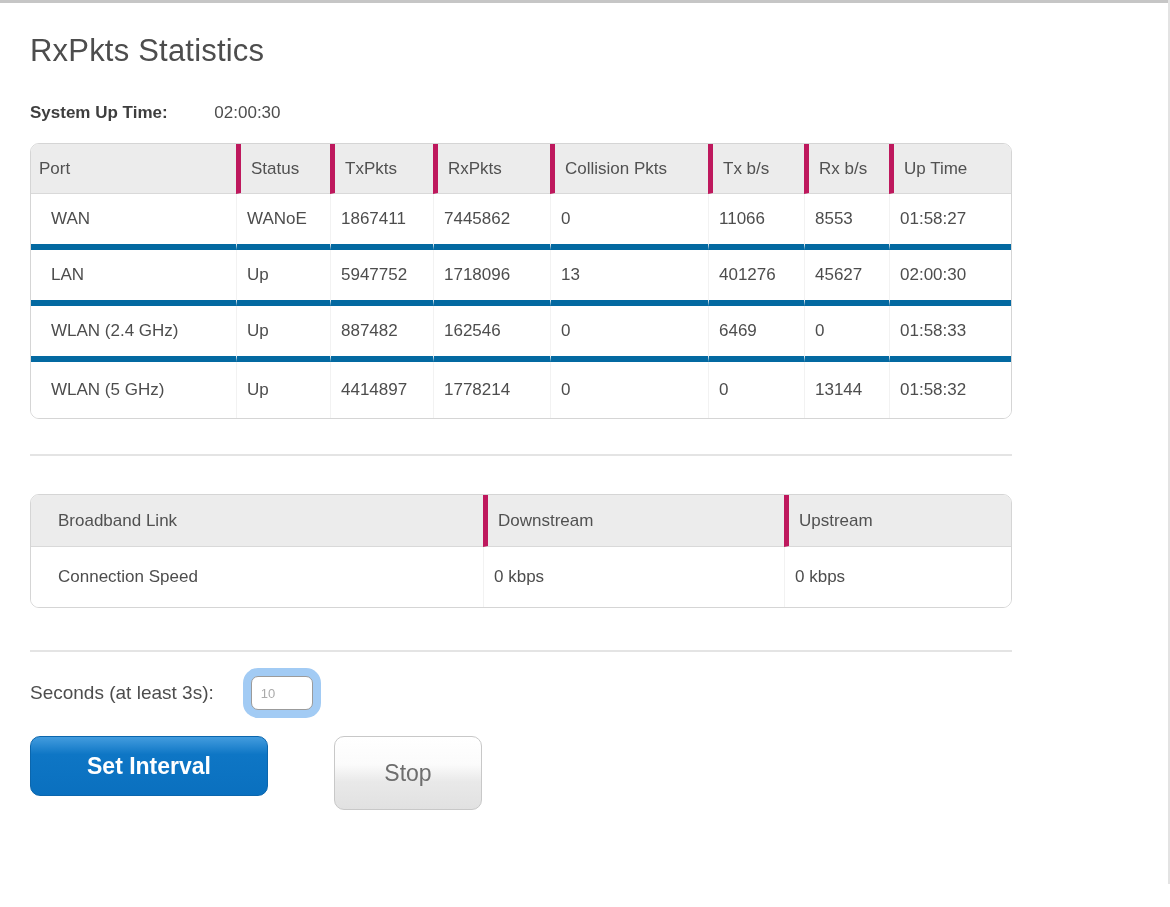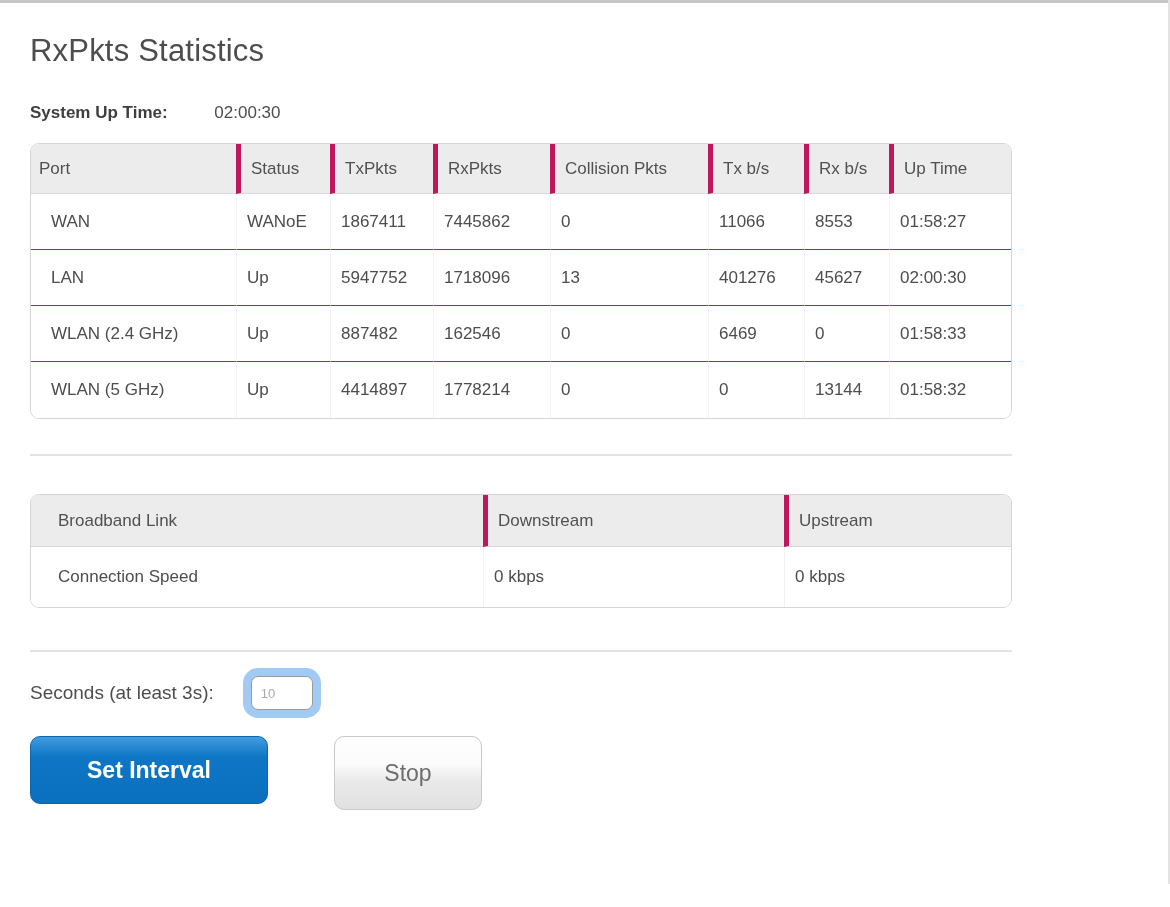--- a/index.html
+++ b/index.html
@@ -54,21 +54,21 @@
     color: #515151;
     border-left: 5px solid #be185d;
     border-bottom: 1px solid #d9d9d9;
   }
   table.stats thead th:first-child { padding-left: 8px; border-left: none; }
   table.stats tbody td {
     background: #ffffff;
     height: 56px;
     padding-left: 10px;
     border-left: 1px solid #f2f2f2;
-    border-bottom: 1px solid #0369a1;
+    border-bottom: 6px solid #0369a1;
   }
   table.stats tbody td:first-child { padding-left: 20px; border-left: none; }
   table.stats tbody tr:last-child td { border-bottom: none; }
 
   table.broadband { margin-top: 38px; }
   table.broadband thead th { height: 52px; }
   table.broadband tbody td { height: 60px; }
   table.broadband thead th:first-child,
   table.broadband tbody td:first-child { padding-left: 27px; }
 
@@ -112,21 +112,21 @@
     margin-top: 26px;
     display: flex;
     align-items: flex-start;
   }
   button {
     font-family: "Liberation Sans", "DejaVu Sans", sans-serif;
     cursor: pointer;
   }
   .btn-primary {
     width: 238px;
-    height: 68px;
+    height: 60px;
     border: 1px solid #0b66ad;
     border-radius: 10px;
     background: linear-gradient(#439cde 0%, #0e76c5 30%, #0a70bf 100%);
     color: #ffffff;
     font-size: 23px;
     font-weight: bold;
   }
   .btn-secondary {
     margin-left: 66px;
     width: 148px;

